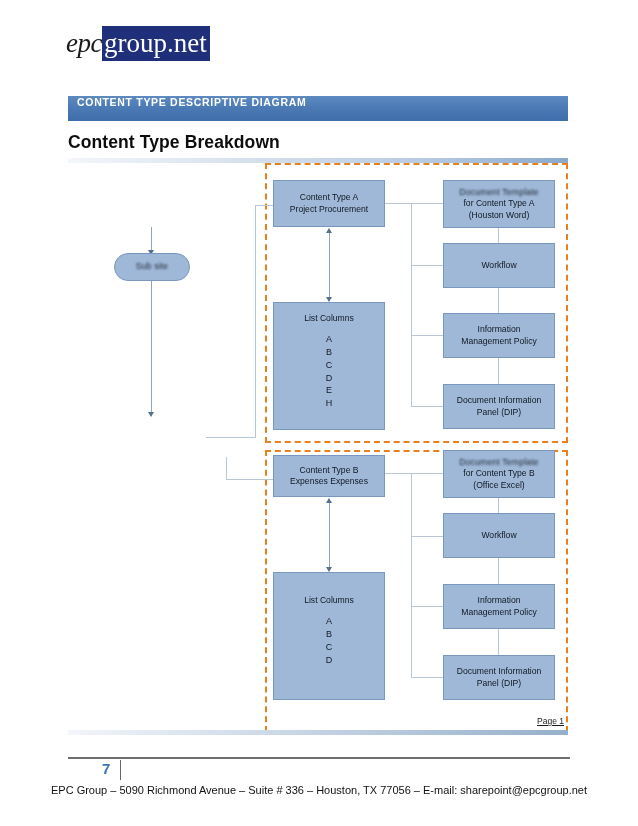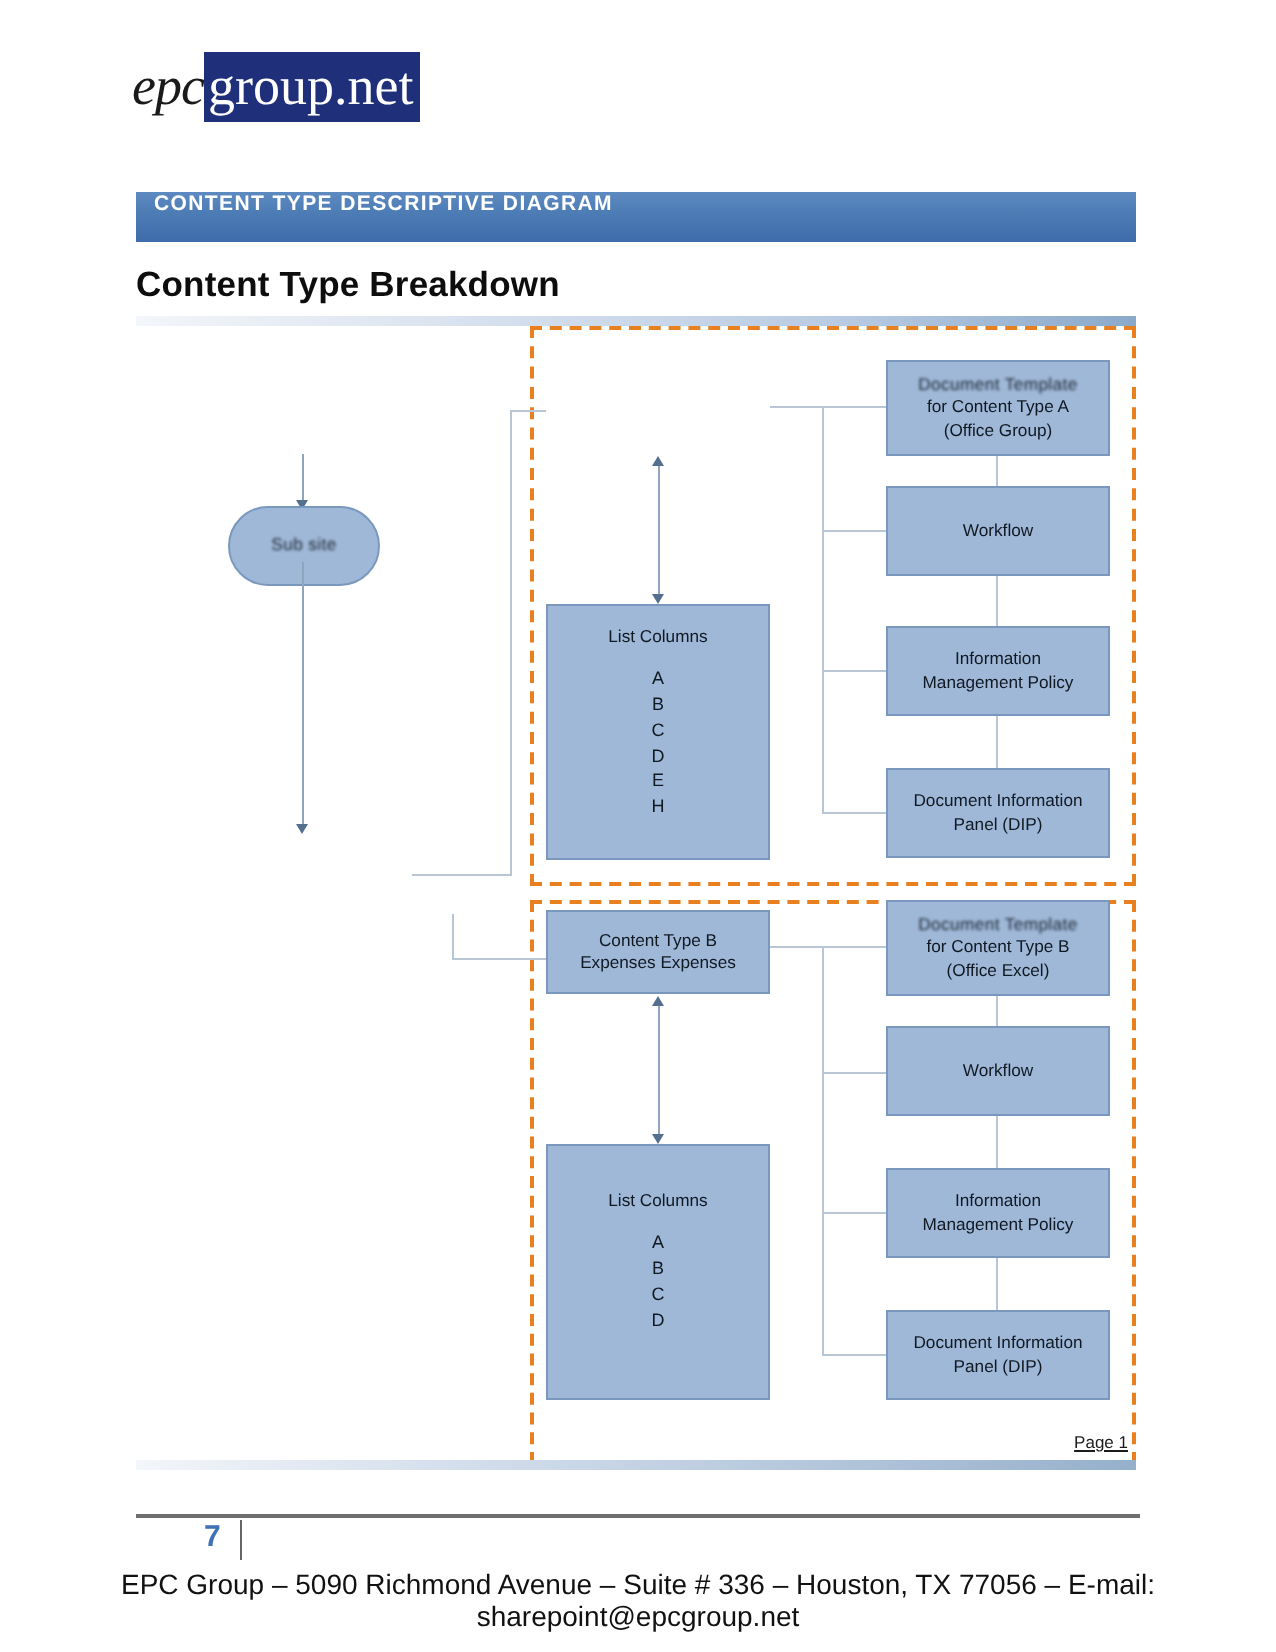--- a/index.html
+++ b/index.html
@@ -114,21 +114,21 @@
   #pagenum{
     position:absolute; left:102px; top:760px;
     font-size:15px; font-weight:bold; color:#3f72b5;
   }
   #pagenumbar{
     position:absolute; left:120px; top:760px; width:1px; height:20px;
     background:#666;
   }
   #footertext{
     position:absolute; left:0; top:784px; width:638px;
-    text-align:center; font-size:14px; color:#111111;
+    text-align:center; font-size:11px; color:#111111;
   }
 </style>
 </head>
 <body>
 
 <div id="logo">
   <span class="epc">epc</span><span class="grp">group.net</span>
 </div>
 
 <div id="sectionbar">
@@ -140,35 +140,39 @@
 
 <div id="diagram">
 
   <div class="dash" style="left:265px;top:163px;width:303px;height:280px;"></div>
   <div class="dash" style="left:265px;top:450px;width:303px;height:282px;"></div>
 
 
   <div class="arrowv" style="left:151px;top:227px;height:26px;"></div>
   <div class="ahead down" style="left:148px;top:250px;"></div>
 
-  <div class="node rounded" style="left:114px;top:253px;width:76px;height:40px;">
+  <div class="node rounded" style="left:114px;top:253px;width:76px;height:28px;">
     <span class="ln blur">Sub site</span>
   </div>
 
   <div class="arrowv" style="left:151px;top:281px;height:133px;"></div>
   <div class="ahead down" style="left:148px;top:412px;"></div>
 
 
   <div class="conn h" style="left:206px;top:437px;width:49px;"></div>
   <div class="conn v" style="left:255px;top:205px;height:233px;"></div>
   <div class="conn h" style="left:255px;top:205px;width:18px;"></div>
 
   <div class="conn v" style="left:226px;top:457px;height:23px;"></div>
   <div class="conn h" style="left:226px;top:479px;width:47px;"></div>
 
+  <div class="node" style="left:273px;top:180px;width:112px;height:47px;">
+    <span class="ln">Content Type A</span>
+    <span class="ln">Project Procurement</span>
+  </div>
 
   <div class="arrowv" style="left:329px;top:231px;height:69px;"></div>
   <div class="ahead up" style="left:326px;top:228px;"></div>
   <div class="ahead down" style="left:326px;top:297px;"></div>
 
   <div class="node" style="left:273px;top:302px;width:112px;height:128px;justify-content:flex-start;padding-top:10px;">
     <span class="ln">List Columns</span>
     <span class="collist">
       <span class="ln">A</span>
       <span class="ln">B</span>
@@ -183,21 +187,21 @@
   <div class="conn v" style="left:411px;top:203px;height:204px;"></div>
   <div class="conn h" style="left:411px;top:203px;width:32px;"></div>
   <div class="conn h" style="left:411px;top:265px;width:32px;"></div>
   <div class="conn h" style="left:411px;top:335px;width:32px;"></div>
   <div class="conn h" style="left:411px;top:406px;width:32px;"></div>
   <div class="conn v" style="left:498px;top:203px;height:204px;"></div>
 
   <div class="node" style="left:443px;top:180px;width:112px;height:48px;">
     <span class="ln blur">Document Template</span>
     <span class="ln">for Content Type A</span>
-    <span class="ln">(Office Group)</span>
+    <span class="ln">(Houston Word)</span>
   </div>
   <div class="node" style="left:443px;top:243px;width:112px;height:45px;">
     <span class="ln">Workflow</span>
   </div>
   <div class="node" style="left:443px;top:313px;width:112px;height:45px;">
     <span class="ln">Information</span>
     <span class="ln">Management Policy</span>
   </div>
   <div class="node" style="left:443px;top:384px;width:112px;height:45px;">
     <span class="ln">Document Information</span>

